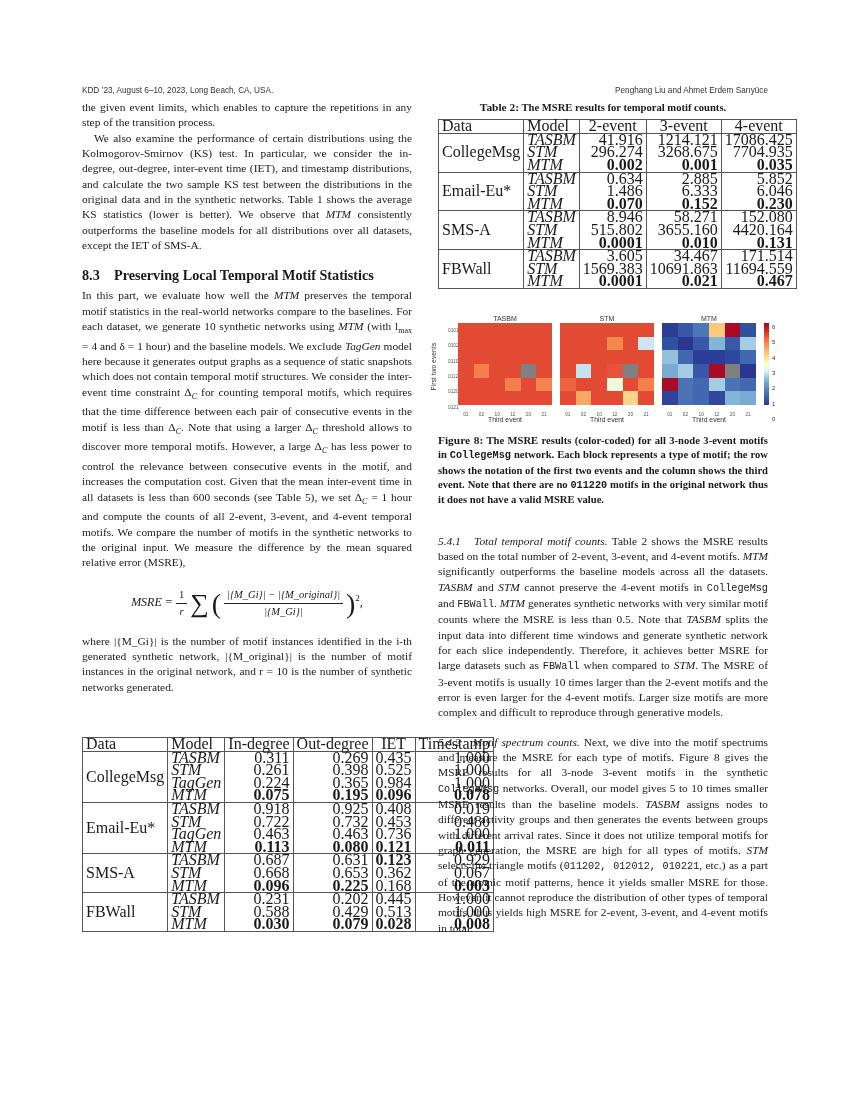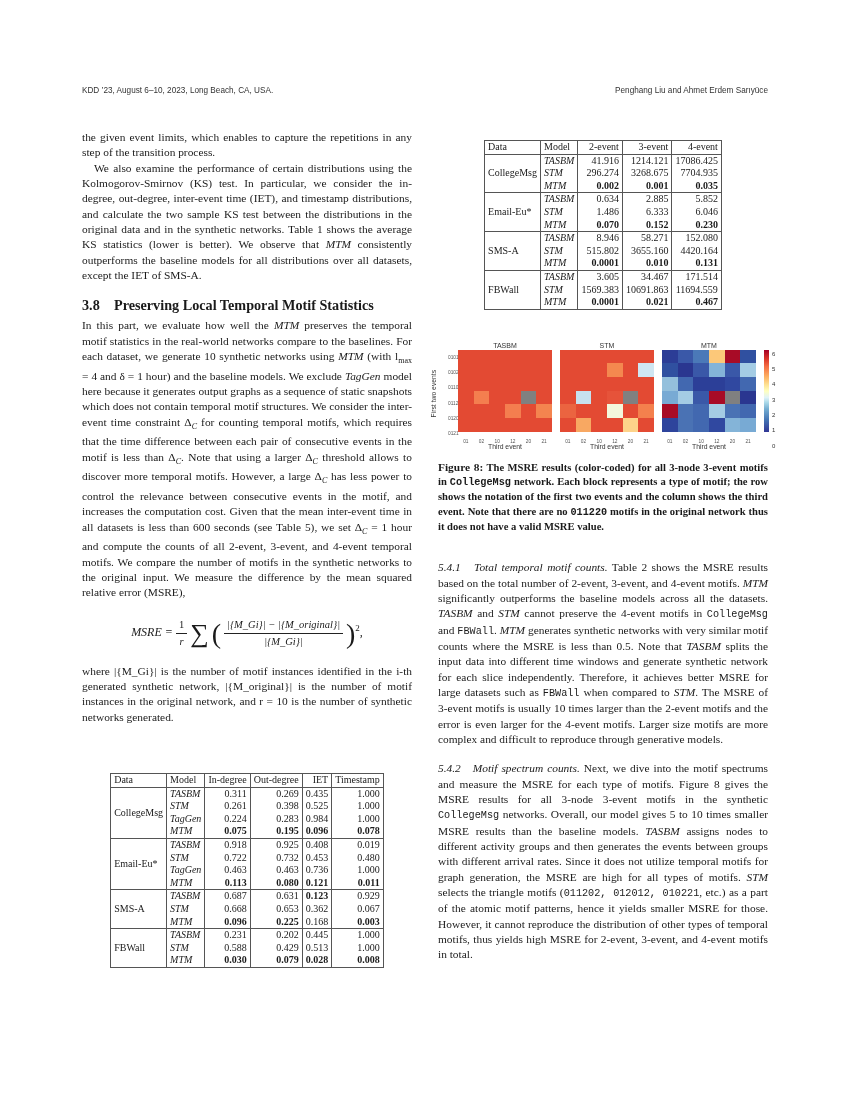--- a/index.html
+++ b/index.html
@@ -1,42 +1,42 @@
 <!DOCTYPE html>
 <html><head>
 <meta charset="utf-8">
 <style>
   * { box-sizing: border-box; margin: 0; padding: 0; }
   html, body { width: 850px; height: 1100px; background: #ffffff; }
   body { position: relative; font-family: "Liberation Serif", "DejaVu Serif", serif; color: #1a1a1a; overflow: hidden; }
   .header { position: absolute; top: 86px; left: 82px; right: 82px; height: 14px; font-family: "Liberation Sans", "DejaVu Sans", sans-serif; font-size: 8.2px; color: #333; }
   .header .left { position: absolute; left: 0; top: 0; }
   .header .right { position: absolute; right: 0; top: 0; }
-  .col { position: absolute; top: 130px; width: 330px; font-size: 11.4px; line-height: 15.35px; text-align: justify; }
+  .col { position: absolute; top: 100px; width: 330px; font-size: 11.4px; line-height: 15.35px; text-align: justify; }
   .col-left { left: 82px; }
   .col-right { left: 438px; }
   p { margin: 0; hyphens: auto; }
   p.indent { text-indent: 12px; }
   i, .it { font-style: italic; }
   .mono { font-family: "Liberation Mono", "DejaVu Sans Mono", monospace; font-size: 10.2px; }
   h2.section { font-family: "Liberation Serif", serif; font-size: 14.2px; font-weight: bold; margin: 14px 0 4px 0; line-height: 17px; }
   h2.section .num { display: inline-block; width: 32px; }
   .eq { text-align: center; margin: 16px 0 14px 0; font-style: italic; font-size: 12px; line-height: 16px; }
   .eq .frac { display: inline-block; vertical-align: middle; text-align: center; }
   .eq .frac .n { display: block; border-bottom: 1px solid #222; padding: 0 3px; font-size: 10.5px; }
   .eq .frac .d { display: block; font-size: 10.5px; }
   .eq .big { font-size: 26px; font-style: normal; vertical-align: middle; }
   .caption { font-weight: bold; font-size: 10.6px; line-height: 14.3px; text-align: center; margin: 0; }
   .caption .lbl { font-size: 11.4px; }
   .caption-left { text-align: justify; }
-  table.data { border-collapse: collapse; font-size: 10px; line-height: 12.6px; margin: 6px auto; }
+  table.data { border-collapse: collapse; font-size: 16px; line-height: 12.6px; margin: 0 auto; }
   table.data td, table.data th { border-left: 1px solid #555; border-right: 1px solid #555; padding: 0 3px; white-space: nowrap; font-weight: normal; }
   table.data { border: 1.4px solid #555; }
   table.data thead th { border-bottom: 1px solid #555; text-align: left; }
-  table.data thead th.num { text-align: right; }
+  table.data thead th.num { text-align: center; }
   table.data tbody.grp { border-top: 1px solid #555; }
   table.data td.num { text-align: right; }
   table.data td.model { font-style: italic; }
   table.data td.b { font-weight: bold; }
   table.data td.ds { vertical-align: middle; }
   .heat-wrap { position: relative; width: 340px; height: 108px; margin: 0 auto; }
   .heat-panel { position: absolute; top: 12px; width: 94px; height: 82px; display: grid; grid-template-columns: repeat(6, 1fr); grid-template-rows: repeat(6, 1fr); }
   .heat-title { position: absolute; top: 0; font-family: "Liberation Sans", sans-serif; font-size: 7px; text-align: center; width: 94px; color: #333; }
   .heat-xt { position: absolute; top: 96px; width: 94px; display: flex; justify-content: space-around; font-family: "Liberation Sans", sans-serif; font-size: 4.8px; color: #555; }
   .heat-xl { position: absolute; top: 101px; width: 94px; text-align: center; font-family: "Liberation Sans", sans-serif; font-size: 6.8px; color: #333; }
@@ -50,21 +50,21 @@
 
 <div class="header">
   <span class="left">KDD ’23, August 6–10, 2023, Long Beach, CA, USA.</span>
   <span class="right">Penghang Liu and Ahmet Erdem Sarıyüce</span>
 </div>
 
 <div class="col col-left">
   <p>the given event limits, which enables to capture the repetitions in any step of the transition process.</p>
   <p class="indent"><span>We also examine the performance of certain distributions using the Kolmogorov-Smirnov (KS) test. In particular, we consider the in-degree, out-degree, inter-event time (IET), and timestamp distributions, and calculate the two sample KS test between the distributions in the original data and in the synthetic networks. Table 1 shows the average KS statistics (lower is better). We observe that </span><i>MTM</i><span> consistently outperforms the baseline models for all distributions over all datasets, except the IET of SMS-A.</span></p>
 
-  <h2 class="section"><span class="num">3.8</span><span>Preserving Local Temporal Motif Statistics</span></h2>
+  <h2 class="section"><span class="num">8.3</span><span>Preserving Local Temporal Motif Statistics</span></h2>
 
   <p><span>In this part, we evaluate how well the </span><i>MTM</i><span> preserves the temporal motif statistics in the real-world networks compare to the baselines. For each dataset, we generate 10 synthetic networks using </span><i>MTM</i><span> (with l</span><sub style="font-size:8px">max</sub><span> = 4 and δ = 1 hour) and the baseline models. We exclude </span><i>TagGen</i><span> model here because it generates output graphs as a sequence of static snapshots which does not contain temporal motif structures. We consider the inter-event time constraint Δ</span><sub class="it" style="font-size:8px">C</sub><span> for counting temporal motifs, which requires that the time difference between each pair of consecutive events in the motif is less than Δ</span><sub class="it" style="font-size:8px">C</sub><span>. Note that using a larger Δ</span><sub class="it" style="font-size:8px">C</sub><span> threshold allows to discover more temporal motifs. However, a large Δ</span><sub class="it" style="font-size:8px">C</sub><span> has less power to control the relevance between consecutive events in the motif, and increases the computation cost. Given that the mean inter-event time in all datasets is less than 600 seconds (see Table 5), we set Δ</span><sub class="it" style="font-size:8px">C</sub><span> = 1 hour and compute the counts of all 2-event, 3-event, and 4-event temporal motifs. We compare the number of motifs in the synthetic networks to the original input. We measure the difference by the mean squared relative error (MSRE),</span></p>
 
   <div class="eq">
     <span>MSRE = </span>
     <span class="frac" style="font-style:normal"><span class="n">1</span><span class="d it">r</span></span>
     <span class="big">∑</span>
     <span class="big" style="font-size:28px;font-weight:lighter">(</span>
     <span class="frac"><span class="n">|{M_Gi}| − |{M_original}|</span><span class="d">|{M_Gi}|</span></span>
     <span class="big" style="font-size:28px;font-weight:lighter">)</span><sup style="font-style:normal;font-size:9px">2</sup>,
@@ -97,21 +97,21 @@
         <tr>
           <td class="model">STM</td>
           <td class="num">0.261</td>
           <td class="num">0.398</td>
           <td class="num">0.525</td>
           <td class="num">1.000</td>
         </tr>
         <tr>
           <td class="model">TagGen</td>
           <td class="num">0.224</td>
-          <td class="num">0.283</td>
+          <td class="num">0.365</td>
           <td class="num">0.984</td>
           <td class="num">1.000</td>
         </tr>
         <tr>
           <td class="model">MTM</td>
           <td class="num b">0.075</td>
           <td class="num b">0.195</td>
           <td class="num b">0.096</td>
           <td class="num b">0.078</td>
         </tr>
@@ -192,20 +192,21 @@
           <td class="num b">0.030</td>
           <td class="num b">0.079</td>
           <td class="num b">0.028</td>
           <td class="num b">0.008</td>
         </tr>
       </tbody>
     </table>
 </div>
 
 <div class="col col-right">
+  <p class="caption"><span class="lbl">Table 2:</span> <span>The MSRE results for temporal motif counts.</span></p>
   <div style="height:4px"></div>
   <table class="data" id="t2">
     <thead>
         <tr id="t2head">
           <th>Data</th>
           <th>Model</th>
           <th class="num">2-event</th>
           <th class="num">3-event</th>
           <th class="num">4-event</th>
         </tr>

